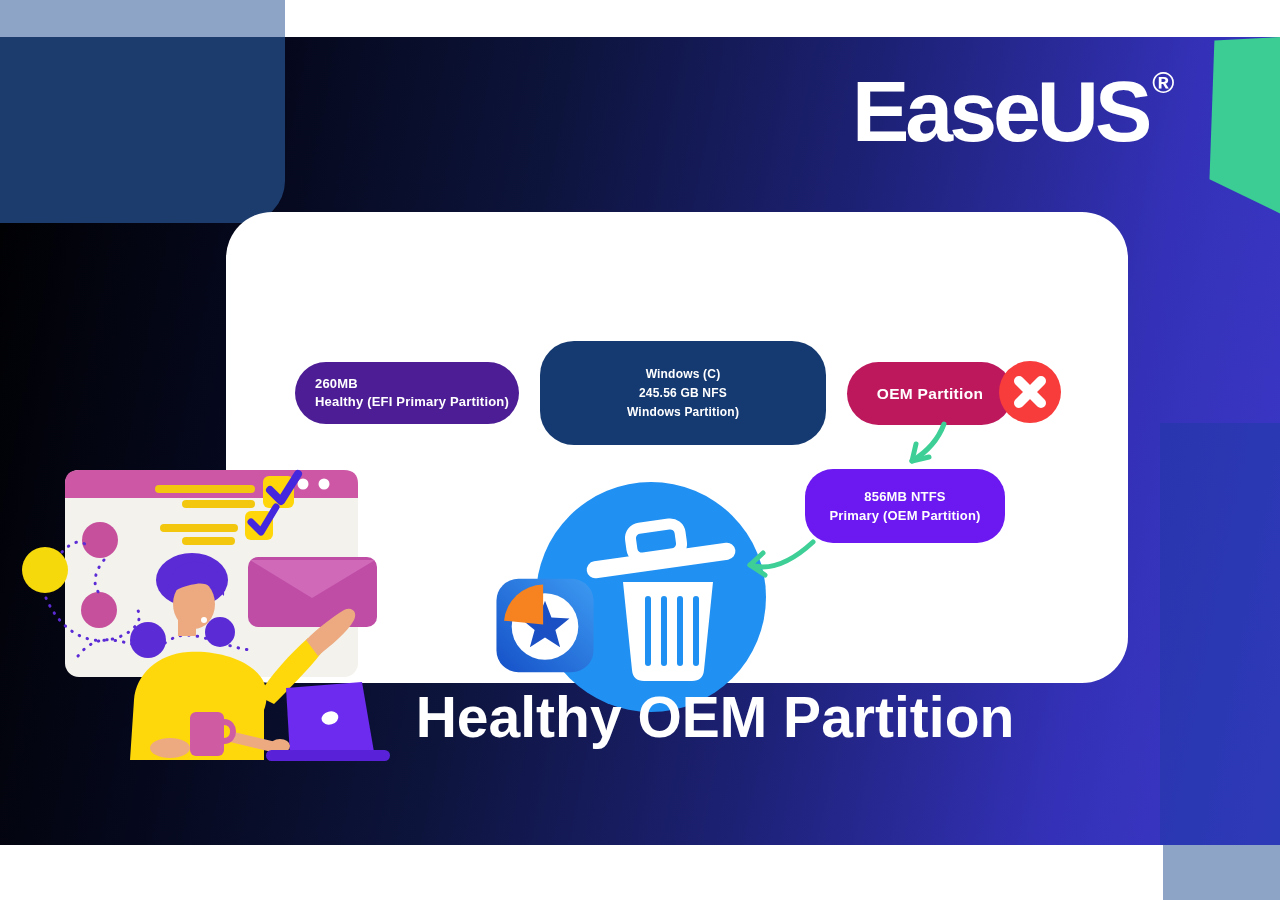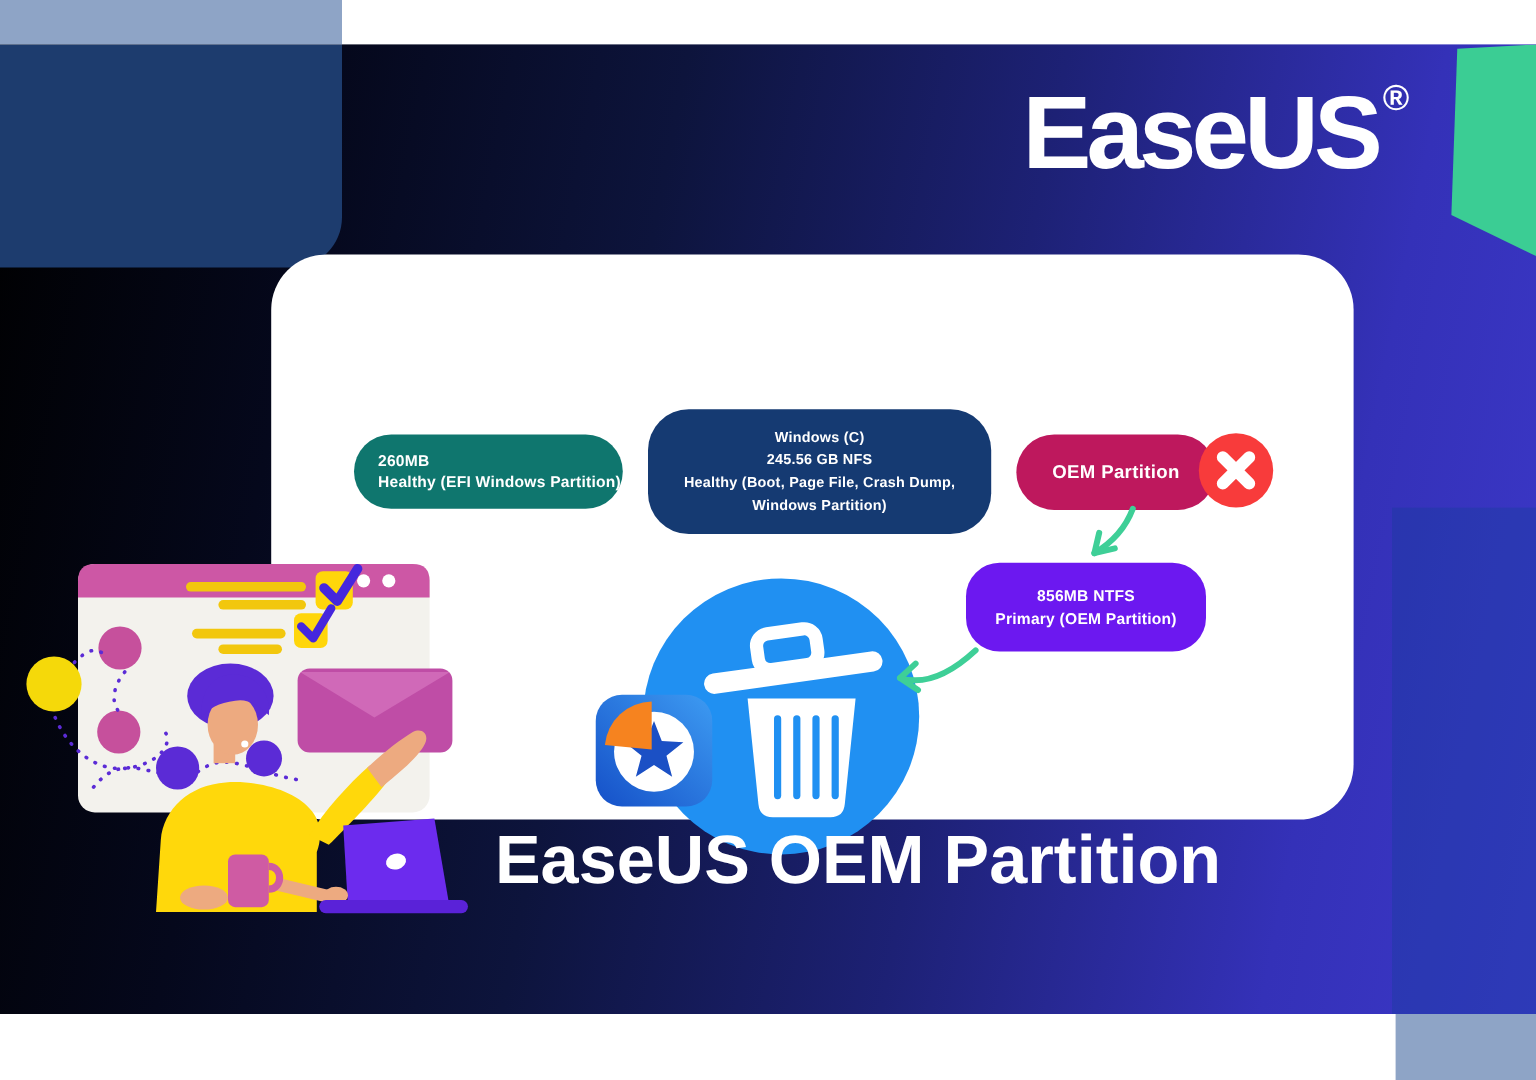--- a/index.html
+++ b/index.html
@@ -41,21 +41,21 @@
   
   .card {
     left:226px; top:212px; width:902px; height:471px;
     background:#ffffff; border-radius:46px;
   }
 
   
   .pblock { color:#ffffff; font-weight:600; }
   .block-efi {
     left:295px; top:362px; width:224px; height:62px;
-    background:#0f766e; border-radius:31px;
+    background:#4c1d95; border-radius:31px;
     display:flex; flex-direction:column; justify-content:center;
     padding-left:20px; font-size:13px; line-height:18px; letter-spacing:.2px;
   }
   .block-win {
     left:540px; top:341px; width:286px; height:104px;
     background:#153a72; border-radius:34px;
     display:flex; flex-direction:column; justify-content:center; align-items:center;
     text-align:center; font-size:12px; line-height:19px; letter-spacing:.2px;
   }
   .pill-oem {
@@ -170,27 +170,26 @@
     <rect x="248" y="302" width="124" height="11" rx="5.5" fill="#5a22d8"></rect>
   </g>
   <g>
     <rect x="172" y="264" width="34" height="44" rx="6" fill="#cf5ba3"></rect>
     <path d="M206,274 C218,274 218,293 206,293" fill="none" stroke="#cf5ba3" stroke-width="6"></path>
   </g>
 </svg>
 
 <div class="abs pblock block-efi">
   <span>260MB</span>
-  <span>Healthy (EFI Windows Partition)</span>
+  <span>Healthy (EFI Primary Partition)</span>
 </div>
 
 <div class="abs pblock block-win">
   <span>Windows (C)</span>
   <span>245.56 GB NFS</span>
-  <span>Healthy (Boot, Page File, Crash Dump,</span>
   <span>Windows Partition)</span>
 </div>
 
 <div class="abs pblock pill-oem">
   <span>OEM Partition</span>
 </div>
 
 <div class="abs pblock block-oem-detail">
   <span>856MB NTFS</span>
   <span>Primary (OEM Partition)</span>
@@ -235,13 +234,13 @@
       <path d="M944,424 C938,440 927,452 912,461"></path>
       <path d="M912,461 L916,444 M912,461 L929,457"></path>
     </g>
     <g>
       <path d="M813,542 C786,567 766,570 750,565"></path>
       <path d="M750,565 L763,553 M750,565 L765,575"></path>
     </g>
   </g>
 </svg>
 
-<div class="abs headline">EaseUS OEM Partition</div>
+<div class="abs headline">Healthy OEM Partition</div>
 
 </body></html>

